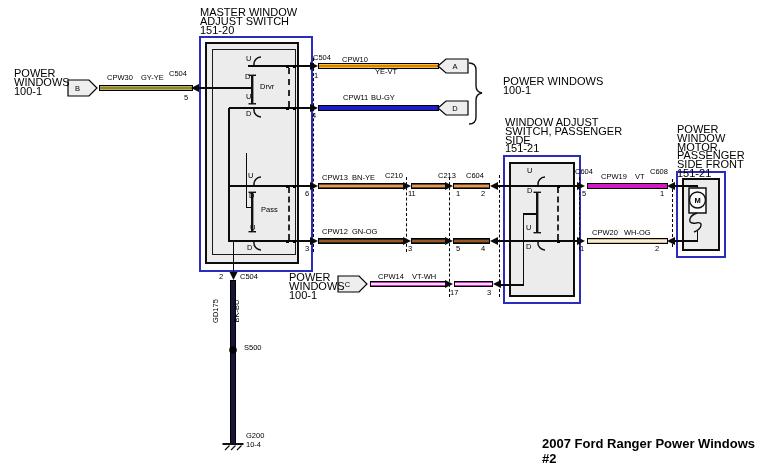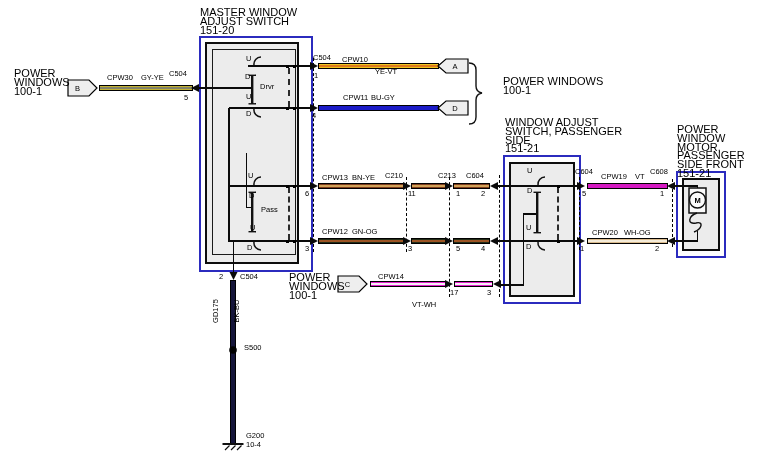--- a/index.html
+++ b/index.html
@@ -214,21 +214,21 @@
   <div class="pin" style="left:481px;top:190px;">2</div>
 
   <div class="pin" style="left:322px;top:228px;">CPW12</div>
   <div class="pin" style="left:352px;top:228px;">GN-OG</div>
   <div class="pin" style="left:305px;top:245px;">3</div>
   <div class="pin" style="left:408px;top:245px;">3</div>
   <div class="pin" style="left:456px;top:245px;">5</div>
   <div class="pin" style="left:481px;top:245px;">4</div>
 
   <div class="pin" style="left:378px;top:273px;">CPW14</div>
-  <div class="pin" style="left:412px;top:273px;margin-top:28px;">VT-WH</div>
+  <div class="pin" style="left:412px;top:273px;">VT-WH</div>
   <div class="pin" style="left:450px;top:289px;">17</div>
   <div class="pin" style="left:487px;top:289px;">3</div>
 
   <div class="pin" style="left:575px;top:168px;">C604</div>
   <div class="pin" style="left:601px;top:173px;">CPW19</div>
   <div class="pin" style="left:635px;top:173px;">VT</div>
   <div class="pin" style="left:650px;top:168px;">C608</div>
   <div class="pin" style="left:582px;top:190px;">5</div>
   <div class="pin" style="left:660px;top:190px;">1</div>
 
@@ -255,14 +255,15 @@
   <div class="pin" style="left:249px;top:192px;">D</div>
   <div class="pin" style="left:250px;top:224px;">U</div>
   <div class="pin" style="left:247px;top:244px;">D</div>
   <div class="pin" style="left:527px;top:167px;">U</div>
   <div class="pin" style="left:527px;top:187px;">D</div>
   <div class="pin" style="left:526px;top:224px;">U</div>
   <div class="pin" style="left:526px;top:243px;">D</div>
 
   <div class="clabel" style="left:690px;top:194px;width:15px;height:12px;font-weight:bold;">M</div>
 
+  <div class="footer" style="left:542px;top:436px;">2007 Ford Ranger Power Windows #2</div>
 
 </div>
 
 </body></html>

